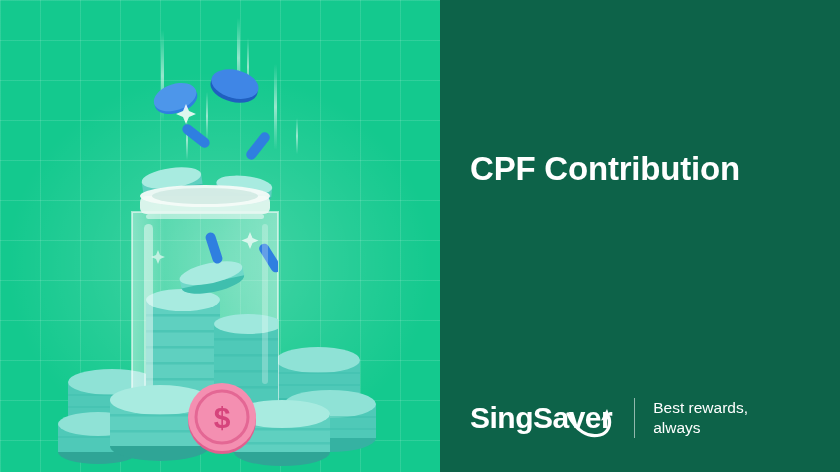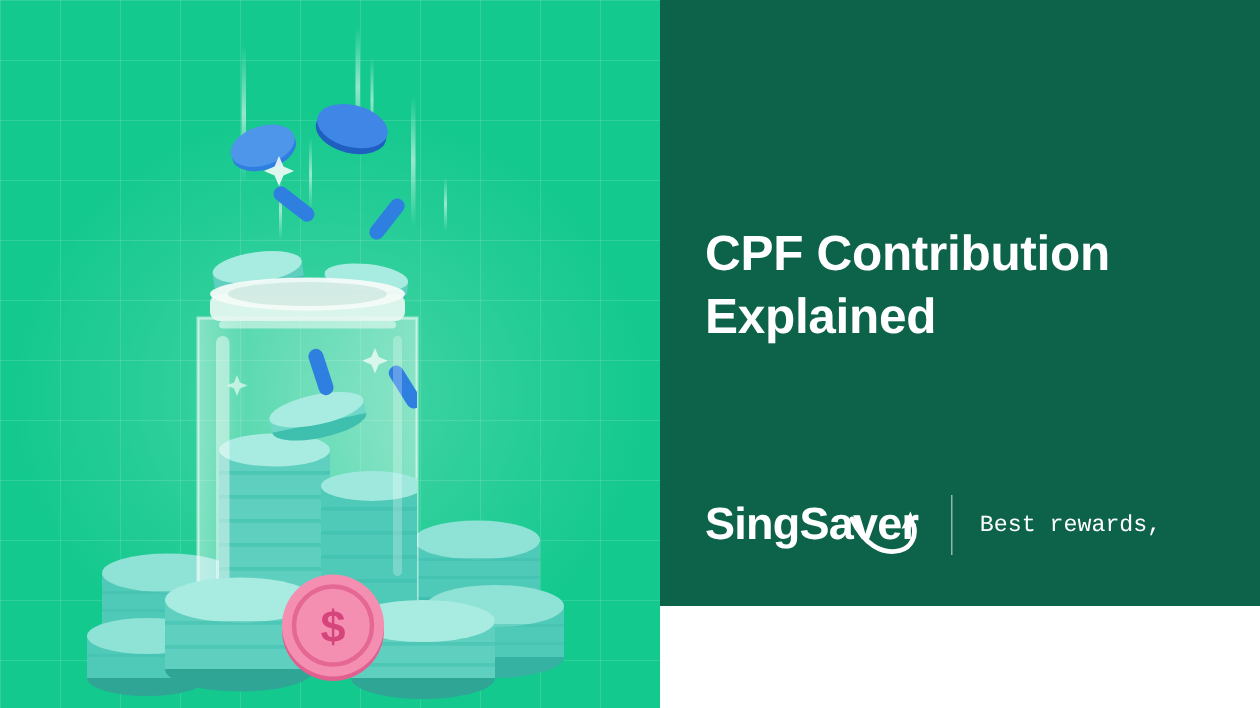--- a/index.html
+++ b/index.html
@@ -45,21 +45,21 @@
     pointer-events: none;
   }
   .illustration {
     position: absolute;
     inset: 0;
   }
   
   .right-panel {
     position: relative;
     width: 400px;
-    height: 404px;
+    height: 472px;
     background: #0d6349;
     flex: 0 0 400px;
     box-sizing: border-box;
     padding: 0 30px 0 30px;
   }
   .headline {
     position: absolute;
     left: 30px;
     top: 126px;
     width: 350px;
@@ -108,21 +108,20 @@
   }
   .tagline {
     color: #ffffff;
     font-size: 15.5px;
     line-height: 1.32;
     font-weight: normal;
   }
   .tagline span {
     display: block;
     white-space: nowrap;
-    font-family: Liberation Mono, monospace;
   }
 </style>
 </head>
 <body>
 
 <div class="banner">
 
   <div class="left-panel">
     <div class="grid-overlay"></div>
     <div class="glow"></div>
@@ -294,31 +293,31 @@
         <circle cx="0" cy="-3" r="26" fill="none" stroke="#e0608f" stroke-width="3" opacity="0.85"></circle>
         <text x="0" y="8" text-anchor="middle" font-family="Liberation Sans, sans-serif" font-size="30" font-weight="bold" fill="#d6447c">$</text>
       </g>
     </svg>
   </div>
 
   <div class="right-panel">
 
     <h1 class="headline">
       <span class="line">CPF Contribution</span>
-      <span class="line">Explained</span>
     </h1>
 
     <div class="logo-lockup">
       <div class="brand-wordmark">
         <span>SingSaver</span>
         <svg class="brand-swoosh" viewBox="0 0 46 34" xmlns="http://www.w3.org/2000/svg">
           <path d="M2 9 C10 26, 22 33, 34 30 C42 28, 45 20, 43 13" fill="none" stroke="#ffffff" stroke-width="3.2" stroke-linecap="round"></path>
           <path d="M41 4 L44.5 13.5 L35 15.5 Z" fill="#ffffff"></path>
         </svg>
       </div>
       <div class="divider"></div>
       <div class="tagline">
         <span>Best rewards,</span>
+        <span>always</span>
       </div>
     </div>
 
   </div>
 </div>
 
 </body></html>

